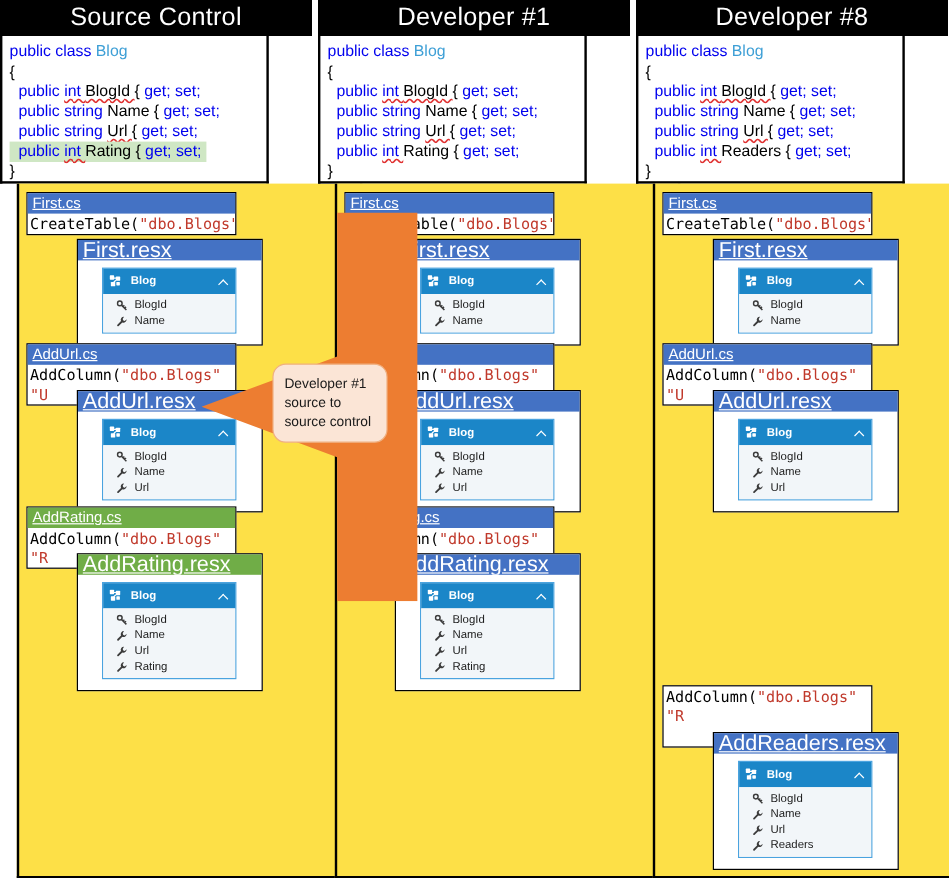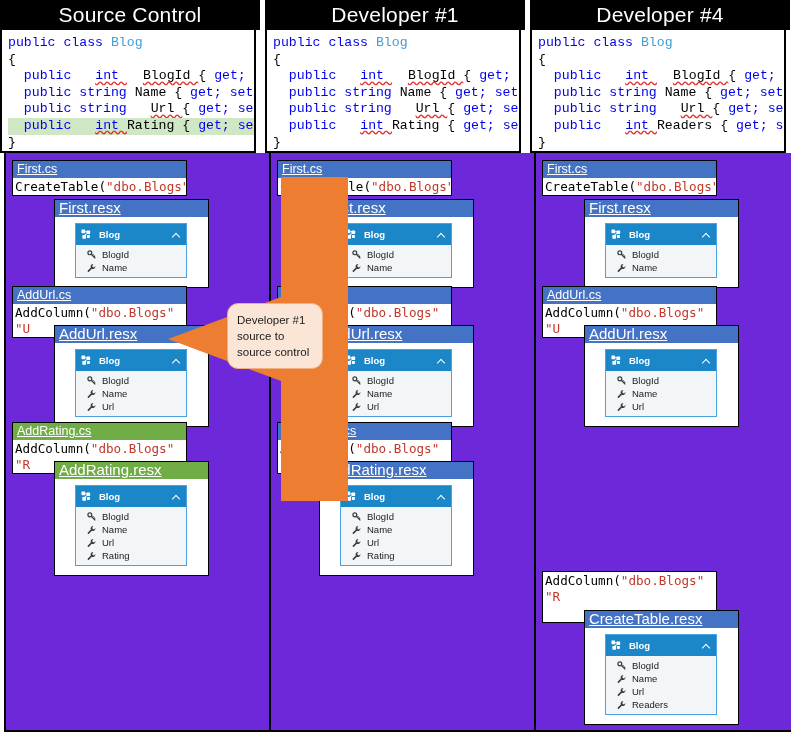--- a/index.html
+++ b/index.html
@@ -37,48 +37,47 @@
     font-size: 21px;
     line-height: 30px;
     text-align: center;
     letter-spacing: 0.2px;
     white-space: nowrap;
   }
 
   .code-panel {
     position: absolute;
     top: 30px; left: 0;
-    width: 256px;
+    width: 224px;
     height: 123px;
     background: #ffffff;
     border: 2px solid #000000;
     border-top: none;
     padding: 5px 0 0 6px;
-    font-family: Liberation Mono, monospace;
+    font-family: Liberation Sans, sans-serif;
     font-size: 13.2px;
     line-height: 16.6px;
     white-space: pre;
     overflow: hidden;
   }
   .kw   { color: #0000ee; }
   .type { color: #3d9fd6; }
   .plain{ color: #000000; }
   .hl   { background: #cfe7c4; display: inline-block; }
   .sq   { 
     text-decoration: underline wavy #e03030;
     text-decoration-skip-ink: none;
-    margin-left: 16px;
   }
 
   .work-area {
     position: absolute;
-    top: 153px; left: 4px;
+    top: 153px; left: 14px;
     width: 288px;
     height: 579px;
-    background: #6d28d9;
+    background: #fde047;
     border: 2px solid #000000;
     border-top: none;
     overflow: hidden;
   }
 
   .cs-card {
     position: absolute;
     left: 6px;
     width: 175px;
     background: #ffffff;
@@ -110,21 +109,21 @@
   .resx-card {
     position: absolute;
     width: 155px;
     background: #ffffff;
     border: 1px solid #000000;
   }
   .resx-card .resx-title {
     height: 17px;
     line-height: 16px;
     padding-left: 4px;
-    font-size: 15px;
+    font-size: 18px;
     color: #ffffff;
     text-decoration: underline;
     white-space: nowrap;
     overflow: hidden;
   }
   .resx-card.blue  .resx-title { background: #4472c4; }
   .resx-card.green .resx-title { background: #70ad47; }
   .resx-card .resx-body {
     padding: 6px 9px 9px 20px;
   }
@@ -468,21 +467,21 @@
                   </svg>
                   <span class="rlabel">Rating</span>
                 </div>
               </div>
             </div>
           </div>
         </div>
       </div>
     </div>
     <div class="column col-3">
-      <div class="col-header">Developer #4</div>
+      <div class="col-header">Developer #8</div>
       <div class="code-panel"><div><span class="kw">public class </span><span class="type">Blog</span></div><div><span class="plain">{</span></div><div><span class="plain">  </span><span class="kw">public </span><span class="kw sq">int </span><span class="plain sq">BlogId </span><span class="plain">{ </span><span class="kw">get; </span><span class="kw">set; </span></div><div><span class="plain">  </span><span class="kw">public </span><span class="kw">string </span><span class="plain">Name </span><span class="plain">{ </span><span class="kw">get; </span><span class="kw">set; </span></div><div><span class="plain">  </span><span class="kw">public </span><span class="kw">string </span><span class="plain sq">Url </span><span class="plain">{ </span><span class="kw">get; </span><span class="kw">set; </span></div><div><span class="plain">  </span><span class="kw">public </span><span class="kw sq">int </span><span class="plain">Readers </span><span class="plain">{ </span><span class="kw">get; </span><span class="kw">set; </span></div><div><span class="plain">}</span></div></div>
       <div class="work-area">
         <div class="cs-card blue" style="top: 7px; height: 36px;">
           <div class="cs-title">First.cs</div>
           <div class="cs-body"><span class="plain">CreateTable(</span><span class="str">"dbo.Blogs"</span></div>
         </div>
         <div class="resx-card blue" style="top: 46px; left: 48px;">
           <div class="resx-title">First.resx</div>
           <div class="resx-body">
             <div class="tbl">
@@ -557,21 +556,21 @@
                 </div>
               </div>
             </div>
           </div>
         </div>
         <div class="cs-card blue" style="top: 418px; height: 52px;">
           <div class="cs-body"><span class="plain">AddColumn(</span><span class="str">"dbo.Blogs"</span>
 <span class="str">"R</span></div>
         </div>
         <div class="resx-card blue" style="top: 457px; left: 48px;">
-          <div class="resx-title">CreateTable.resx</div>
+          <div class="resx-title">AddReaders.resx</div>
           <div class="resx-body">
             <div class="tbl">
               <div class="tbl-head">
                 <svg viewBox="0 0 12 12" width="11" height="11">
                   <rect x="0.5" y="0.5" width="4" height="4" fill="#ffffff" rx="0.6"></rect>
                   <rect x="6" y="1.5" width="4" height="4" fill="#ffffff" rx="0.6"></rect>
                   <rect x="1.5" y="6.5" width="4" height="4" fill="#ffffff" rx="0.6"></rect>
                   <rect x="6.5" y="6.5" width="3.2" height="3.2" fill="#ffffff" rx="0.6"></rect>
                   <path d="M4 3 L7 3 M4 7 L6 5" stroke="#ffffff" stroke-width="1.1" fill="none"></path>
                 </svg>

